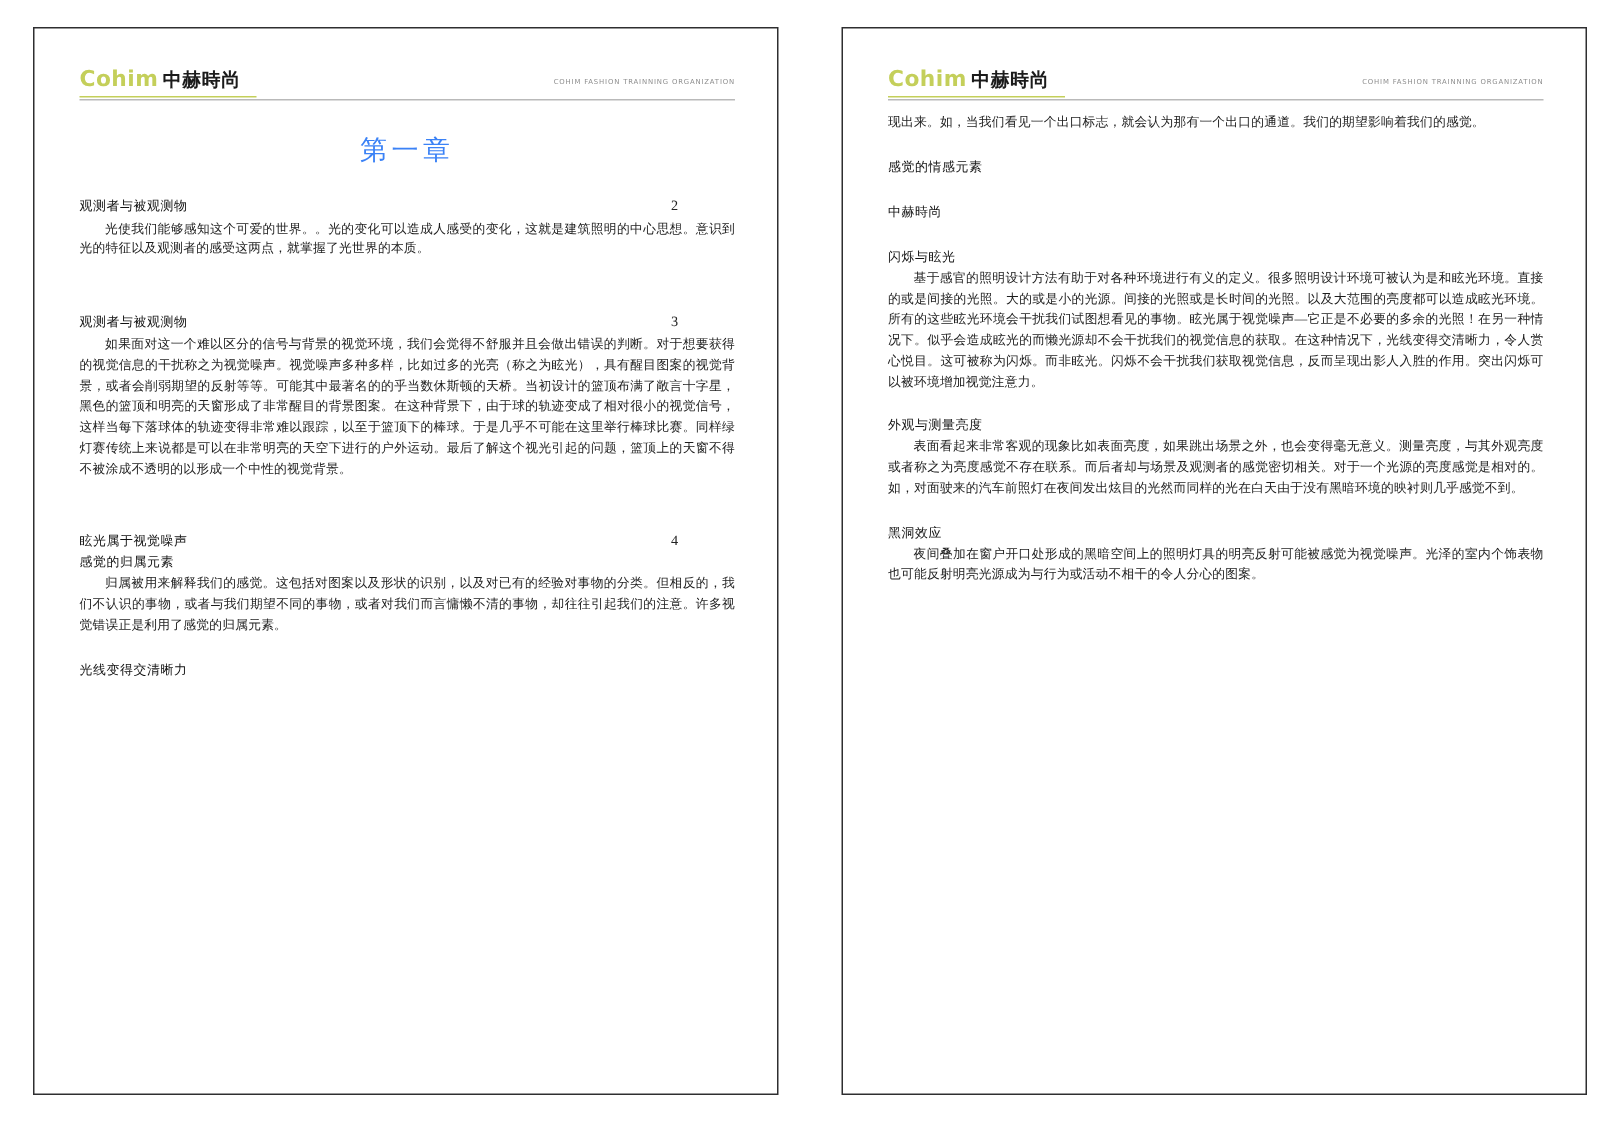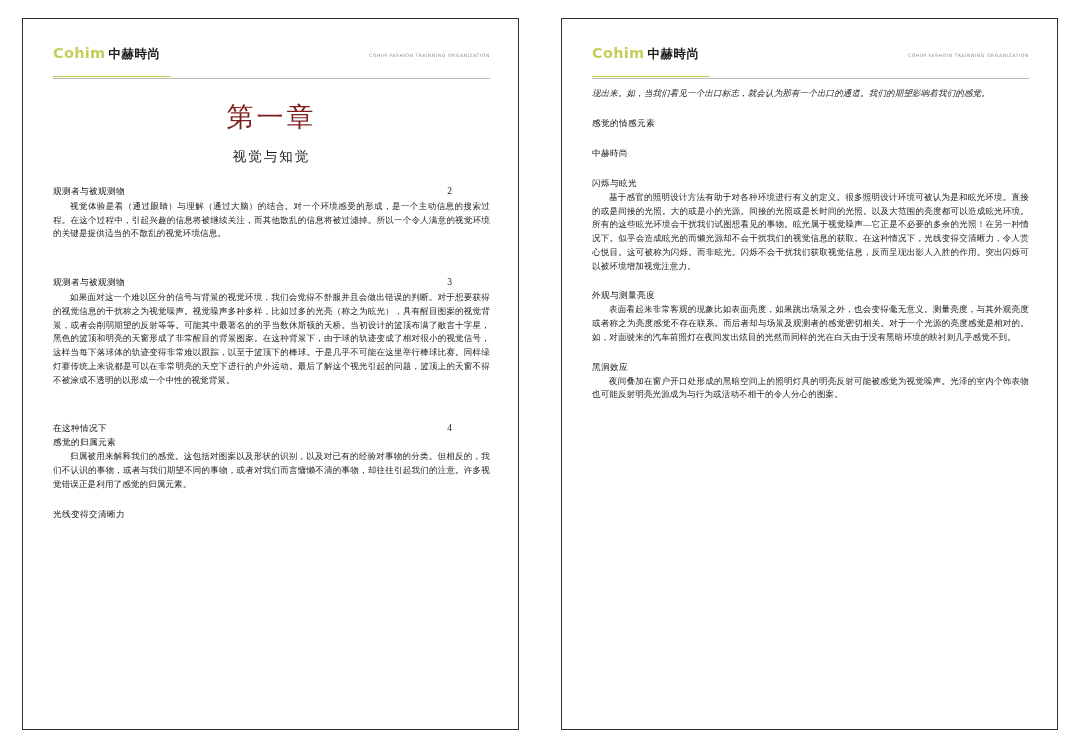--- a/index.html
+++ b/index.html
@@ -31,21 +31,21 @@
     box-sizing: border-box;
     padding: 22px 28px 10px 30px;
     overflow: hidden;
   }
   
   .page-header {
     position: relative;
     display: flex;
     align-items: flex-end;
     border-bottom: 1px solid #b9b9b9;
-    padding-bottom: 18px;
+    padding-bottom: 6px;
     margin-bottom: 2px;
     height: 19px;
   }
   .brand {
     display: flex;
     align-items: baseline;
     white-space: nowrap;
   }
   .brand-latin {
     font-family: "DejaVu Sans", sans-serif;
@@ -80,23 +80,23 @@
     color: #8e8e8e;
     white-space: nowrap;
     transform: translateY(-2px);
   }
   
   .chapter-block {
     text-align: center;
     margin-top: 22px;
   }
   .chapter-title {
-    font-size: 27px;
+    font-size: 18px;
     letter-spacing: 3px;
-    color: #7f1d1d;
+    color: #3b82f6;
     line-height: 1.25;
   }
   .chapter-sub {
     font-size: 13.5px;
     letter-spacing: 2px;
     color: #1a1a1a;
     margin-top: 13px;
   }
   
   .content {
@@ -132,21 +132,21 @@
   .sub-head.spaced { margin-top: 17px; }
   p.para {
     font-size: 8.5px;
     line-height: 1.62;
     color: #1c1c1c;
     text-align: justify;
     text-indent: 17px;
     margin: 0 0 0 0;
     letter-spacing: 0.15px;
   }
-  p.para.noindent { text-indent: 0; font-style: italic; }
+  p.para.noindent { text-indent: 0; }
   .gap-m { height: 15px; }
   .gap-l { height: 22px; }
 </style>
 </head>
 <body>
 
 <div class="spread">
 
   <div class="page">
 
@@ -154,48 +154,47 @@
       <div class="brand">
         <span class="brand-latin">Cohim</span>
         <span class="brand-cn">中赫時尚</span>
       </div>
       <div class="brand-underline"></div>
       <div class="header-tagline">COHIM FASHION TRAINNING ORGANIZATION</div>
     </div>
 
     <div class="chapter-block">
       <div class="chapter-title">第一章</div>
-      <div class="chapter-sub">视觉与知觉</div>
     </div>
 
     <div class="content">
 
       <div class="section">
         <div class="sec-head-row">
           <span class="sec-head">观测者与被观测物</span>
           <span class="sec-page">2</span>
         </div>
-        <p class="para">视觉体验是看（通过眼睛）与理解（通过大脑）的结合。对一个环境感受的形成，是一个主动信息的搜索过程。在这个过程中，引起兴趣的信息将被继续关注，而其他散乱的信息将被过滤掉。所以一个令人满意的视觉环境的关键是提供适当的不散乱的视觉环境信息。</p>
+        <p class="para">光使我们能够感知这个可爱的世界。。光的变化可以造成人感受的变化，这就是建筑照明的中心思想。意识到光的特征以及观测者的感受这两点，就掌握了光世界的本质。</p>
       </div>
 
       <div class="gap-l"></div>
 
       <div class="section">
         <div class="sec-head-row">
           <span class="sec-head">观测者与被观测物</span>
           <span class="sec-page">3</span>
         </div>
         <p class="para">如果面对这一个难以区分的信号与背景的视觉环境，我们会觉得不舒服并且会做出错误的判断。对于想要获得的视觉信息的干扰称之为视觉噪声。视觉噪声多种多样，比如过多的光亮（称之为眩光），具有醒目图案的视觉背景，或者会削弱期望的反射等等。可能其中最著名的的乎当数休斯顿的天桥。当初设计的篮顶布满了敞言十字星，黑色的篮顶和明亮的天窗形成了非常醒目的背景图案。在这种背景下，由于球的轨迹变成了相对很小的视觉信号，这样当每下落球体的轨迹变得非常难以跟踪，以至于篮顶下的棒球。于是几乎不可能在这里举行棒球比赛。同样绿灯赛传统上来说都是可以在非常明亮的天空下进行的户外运动。最后了解这个视光引起的问题，篮顶上的天窗不得不被涂成不透明的以形成一个中性的视觉背景。</p>
       </div>
 
       <div class="gap-l"></div>
 
       <div class="section">
         <div class="sec-head-row">
-          <span class="sec-head">在这种情况下</span>
+          <span class="sec-head">眩光属于视觉噪声</span>
           <span class="sec-page">4</span>
         </div>
         <div class="sub-head">感觉的归属元素</div>
         <p class="para">归属被用来解释我们的感觉。这包括对图案以及形状的识别，以及对已有的经验对事物的分类。但相反的，我们不认识的事物，或者与我们期望不同的事物，或者对我们而言慵懒不清的事物，却往往引起我们的注意。许多视觉错误正是利用了感觉的归属元素。</p>
         <div class="sub-head spaced">光线变得交清晰力</div>
       </div>
 
     </div>
   </div>
 

